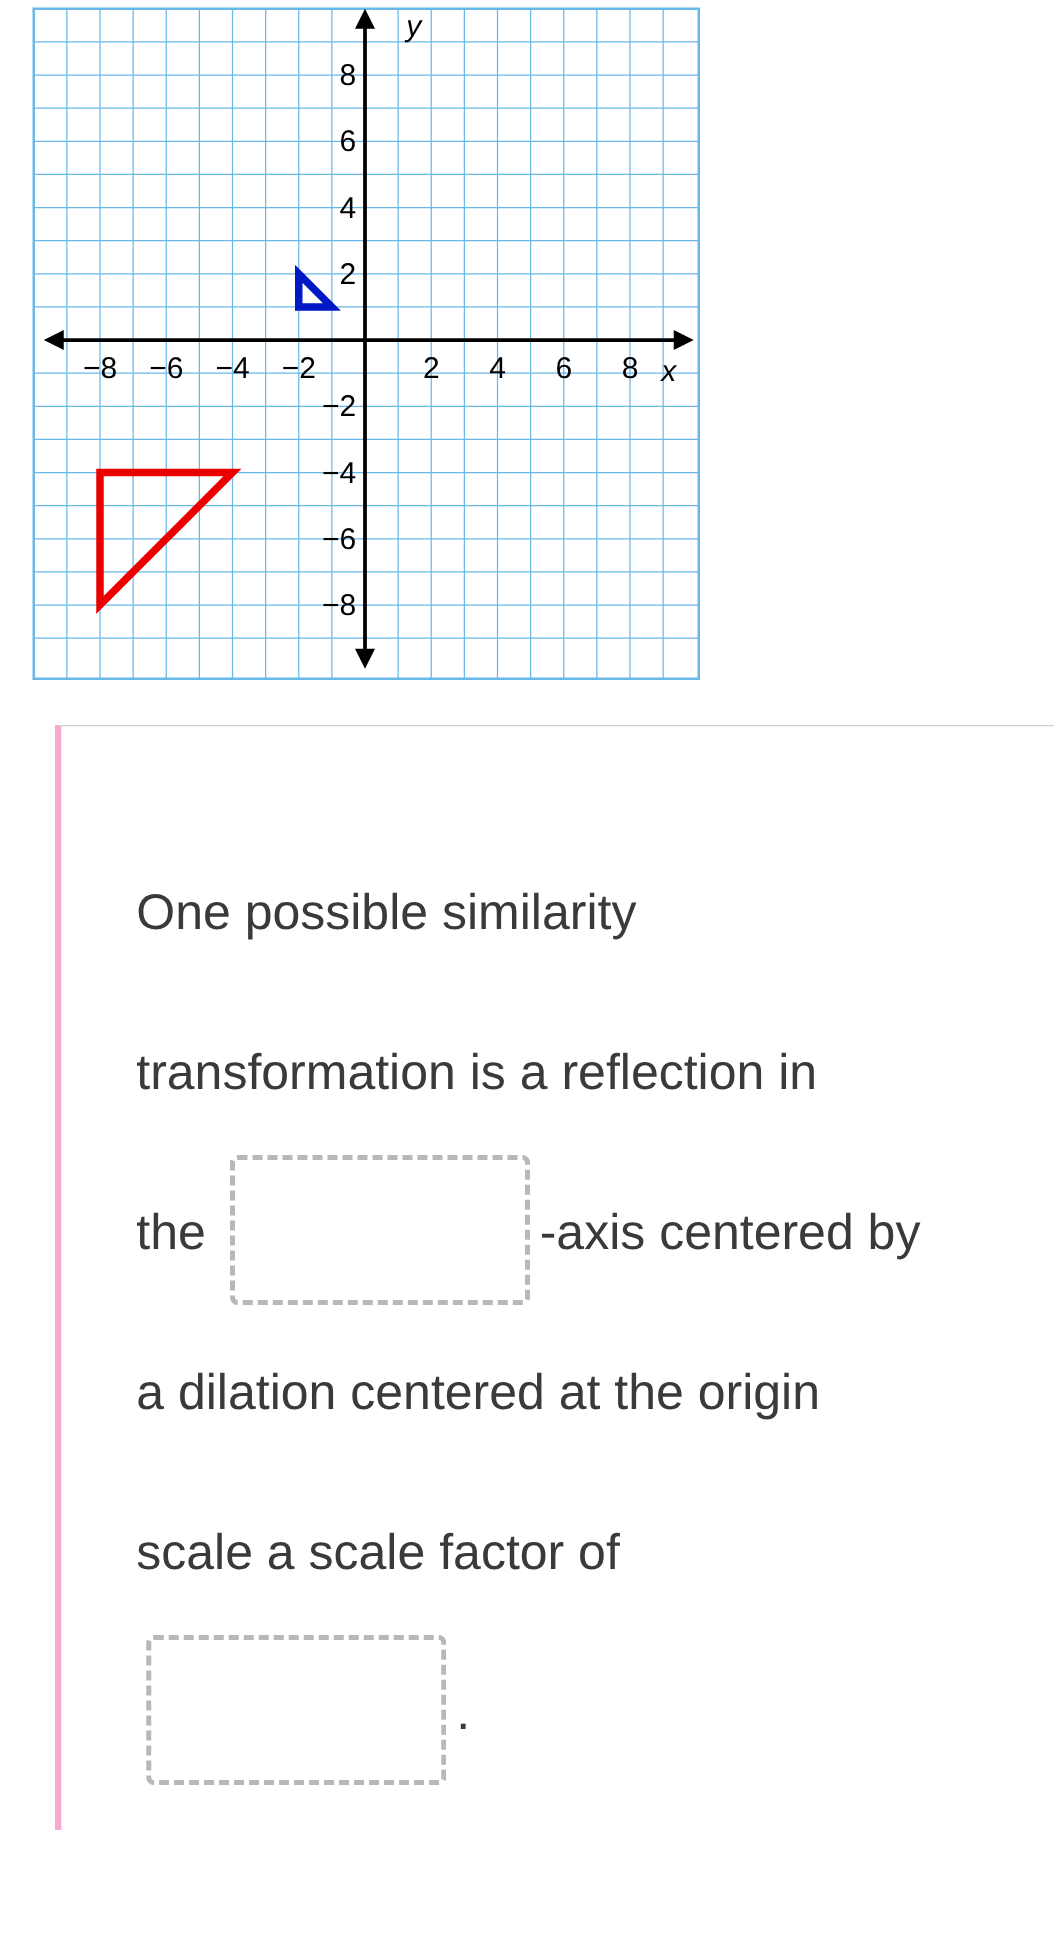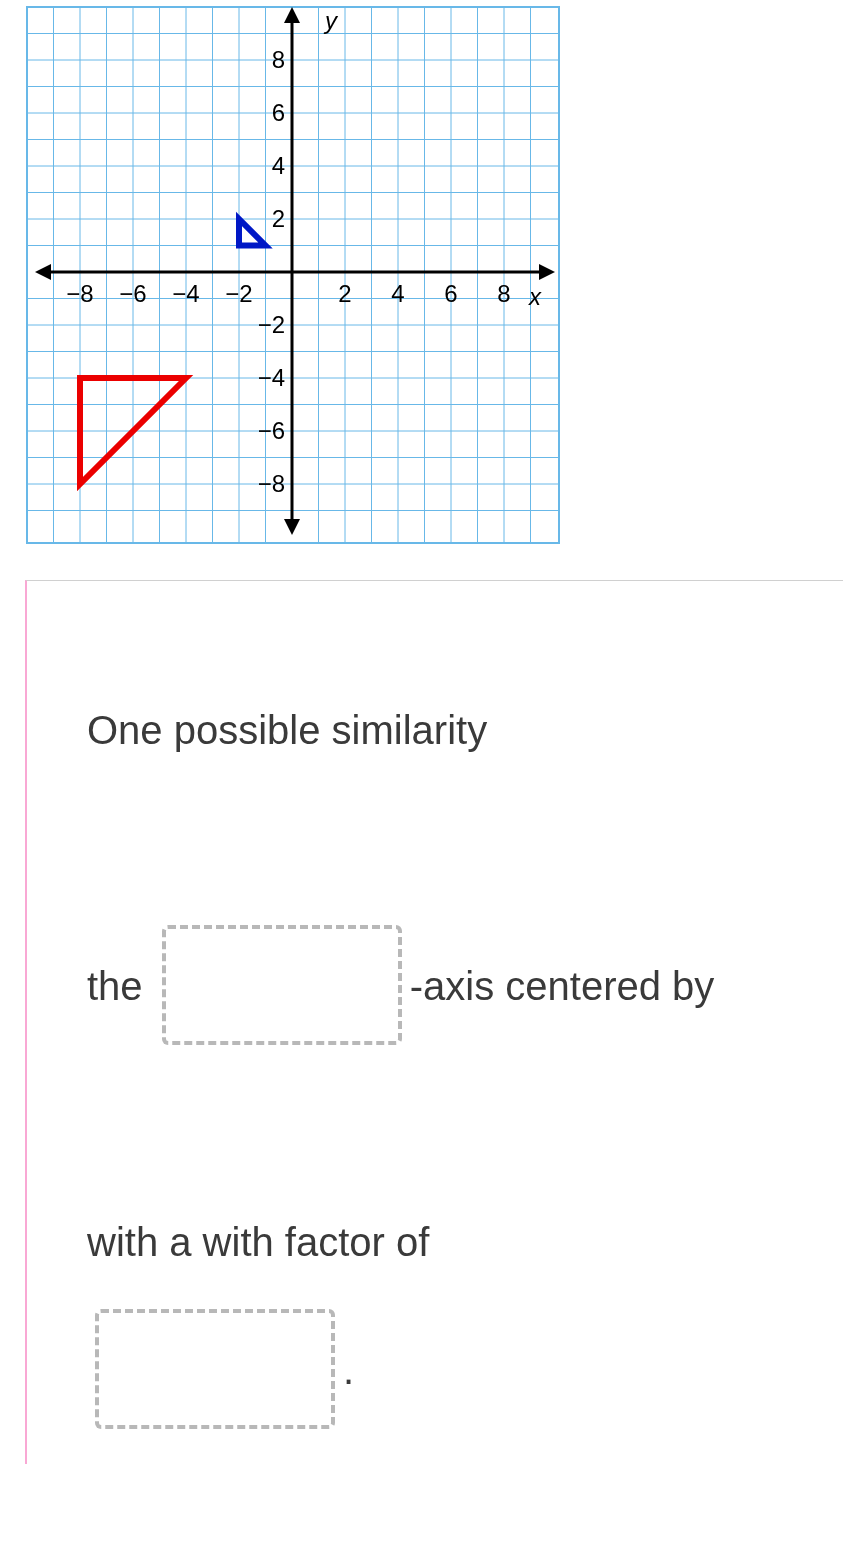--- a/index.html
+++ b/index.html
@@ -15,23 +15,23 @@
     .graph-container {
       padding: 5px 0 0 25px;
       position: relative;
     }
     .graph {
       display: block;
     }
     .question-panel {
       margin-top: 35px;
       border-top: 1px solid #d0d0d0;
-      border-left: 2px solid #f9a8d4;
+      border-left: 5px solid #f9a8d4;
       padding: 85px 30px 30px 60px;
-      margin-left: 25px;
+      margin-left: 44px;
     }
     .question-text {
       font-size: 40px;
       color: #3a3a3a;
       line-height: 3.2;
       font-weight: 400;
     }
     .drop-zone {
       display: inline-block;
       width: 240px;
@@ -130,20 +130,20 @@
 
     <polygon points="214,214 214,240.5 240.5,240.5" fill="none" stroke="#0018c6" stroke-width="6" stroke-linejoin="miter"></polygon>
 
     <polygon points="55,373 55,479 161,373" fill="none" stroke="#eb0000" stroke-width="6" stroke-linejoin="miter"></polygon>
   </svg>
 </div>
 
 <div class="question-panel">
   <div class="question-text">
     <span>One possible similarity</span><br>
-    <br>
+    <span>transformation is a reflection in</span><br>
     <span>the</span>
     <span class="drop-zone"></span><span>-axis centered by</span><br>
-    <br>
-    <span>with a with factor of</span><br>
+    <span>a dilation centered at the origin</span><br>
+    <span>scale a scale factor of</span><br>
     <span class="drop-zone"></span><span>.</span>
   </div>
 </div>
 
 </body></html>

